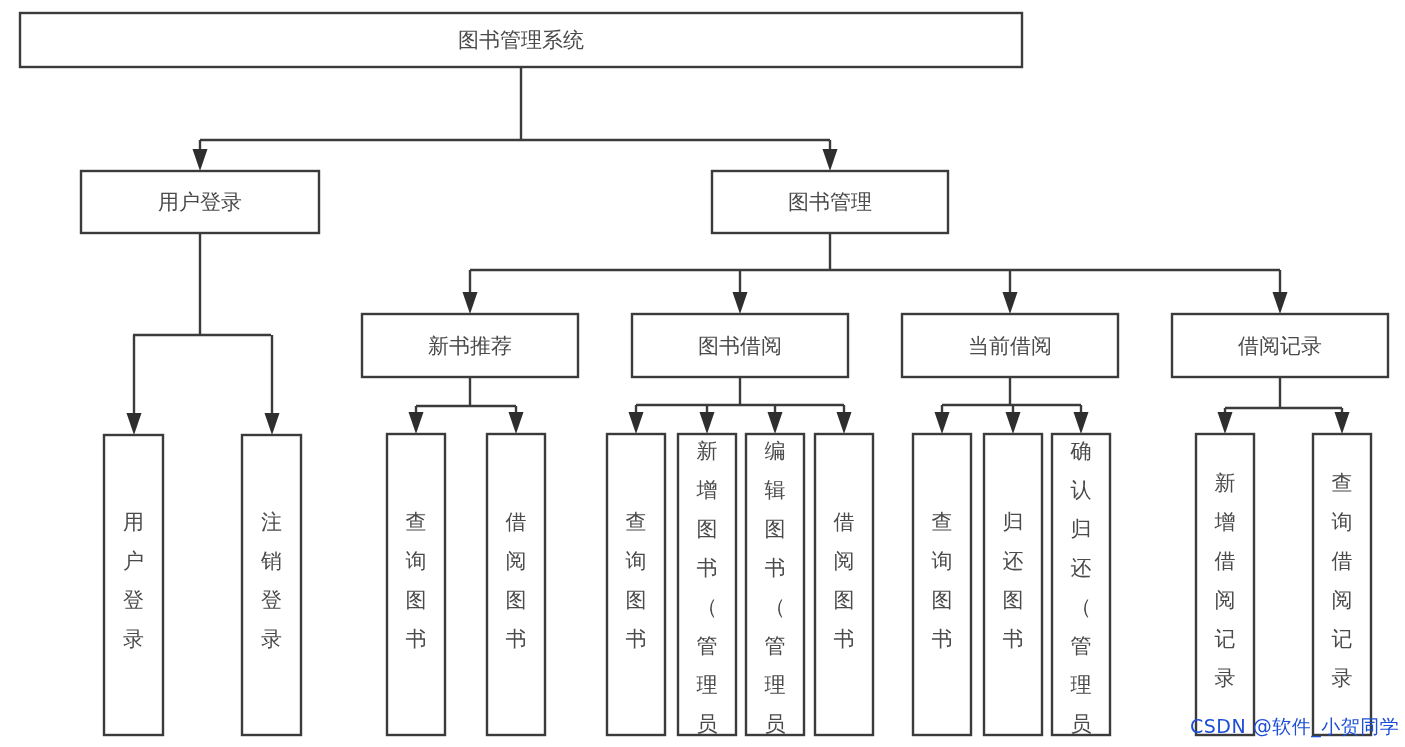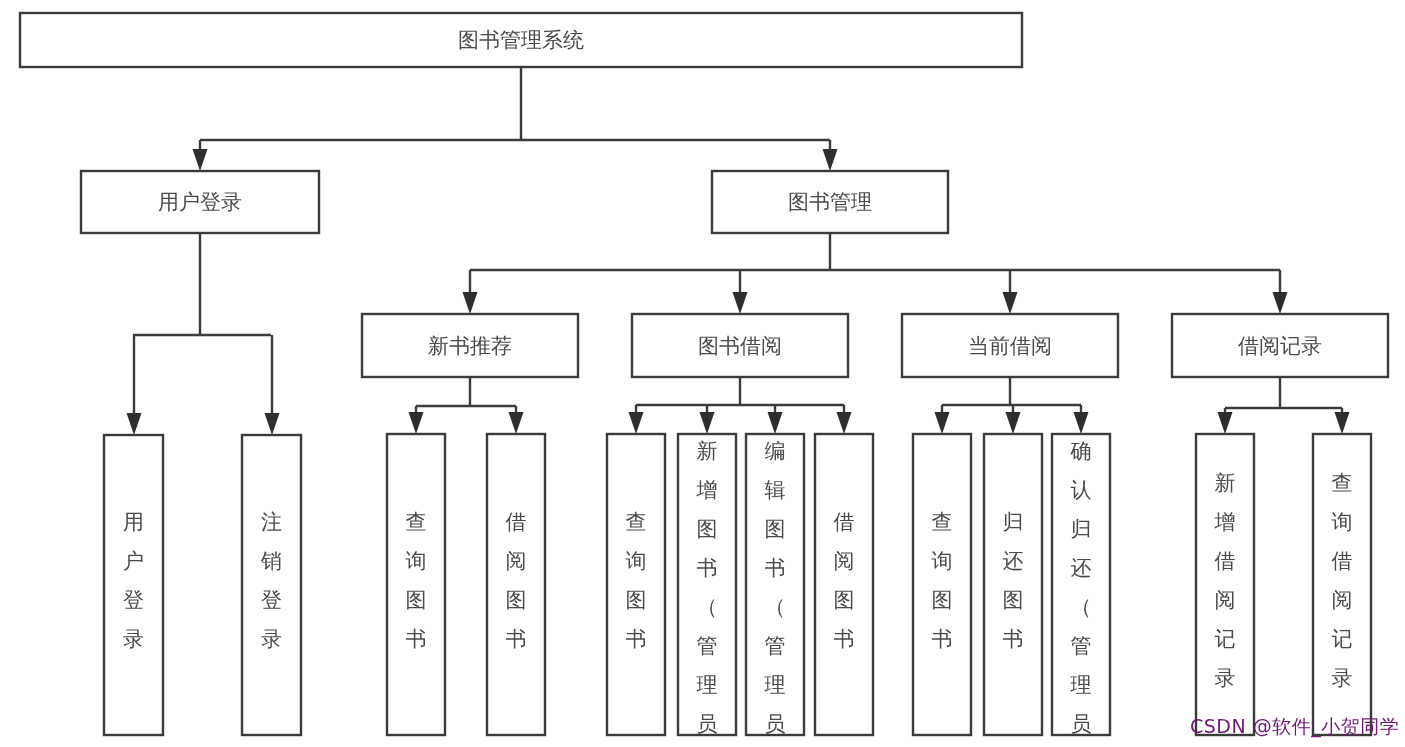--- a/index.html
+++ b/index.html
@@ -43,21 +43,21 @@
     dominant-baseline: middle;
   }
   .leaf-label {
     fill: #4a4a4a;
     font-family: "DejaVu Sans", "Liberation Sans", sans-serif;
     font-size: 21px;
     text-anchor: middle;
   }
   .watermark {
     position: absolute;
-    color: #701a75;
+    color: #1d4ed8;
     font-family: "DejaVu Sans", "Liberation Sans", sans-serif;
     font-size: 19px;
     white-space: nowrap;
     letter-spacing: 0.5px;
     pointer-events: none;
   }
 </style>
 </head>
 <body>
 

